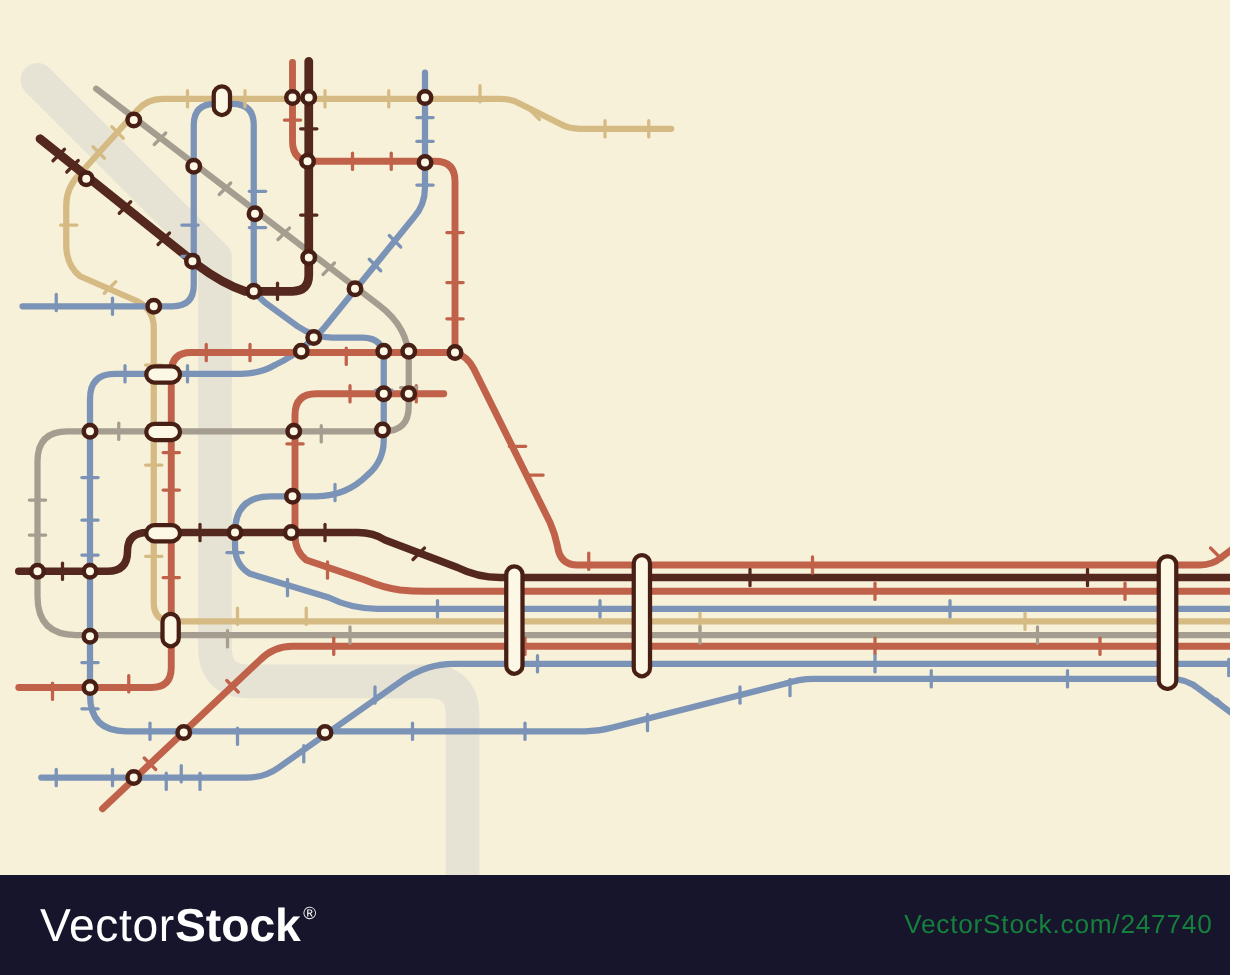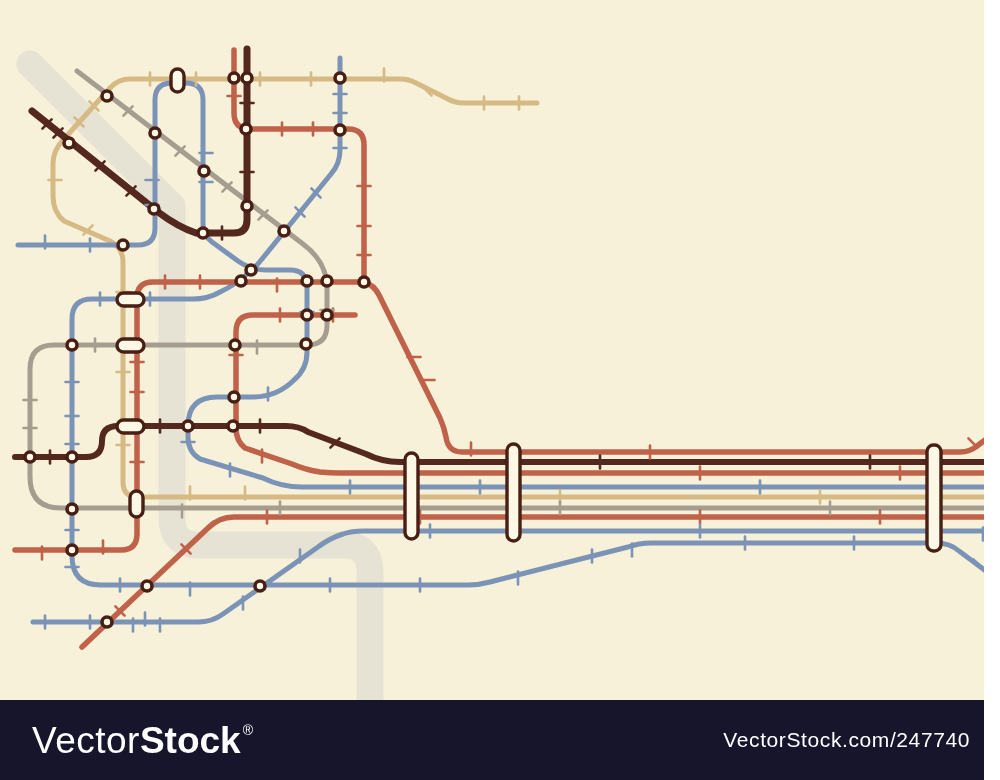--- a/index.html
+++ b/index.html
@@ -206,15 +206,15 @@
           <circle cx="72" cy="509" r="5" fill="#FDF7E5" stroke="#471F15" stroke-width="3.6"></circle>
           <circle cx="72" cy="550" r="5" fill="#FDF7E5" stroke="#471F15" stroke-width="3.6"></circle>
           <circle cx="147" cy="586" r="5" fill="#FDF7E5" stroke="#471F15" stroke-width="3.6"></circle>
           <circle cx="260" cy="586" r="5" fill="#FDF7E5" stroke="#471F15" stroke-width="3.6"></circle>
           <circle cx="107" cy="622" r="5" fill="#FDF7E5" stroke="#471F15" stroke-width="3.6"></circle>
         </g>
       </svg>
   </div>
   <div class="footer-bar" id="footer-bar" style="background: rgb(22, 21, 43);">
     <div class="brand" style="color: rgb(255, 255, 255);"><span class="light">Vector</span><span class="bold">Stock</span><span class="reg">®</span></div>
-    <div class="wm-url" style="color: #ffffff;">VectorStock.com/247740</div>
+    <div class="wm-url" style="color: #15803d;">VectorStock.com/247740</div>
   </div>
 </div>
 
 </body></html>

